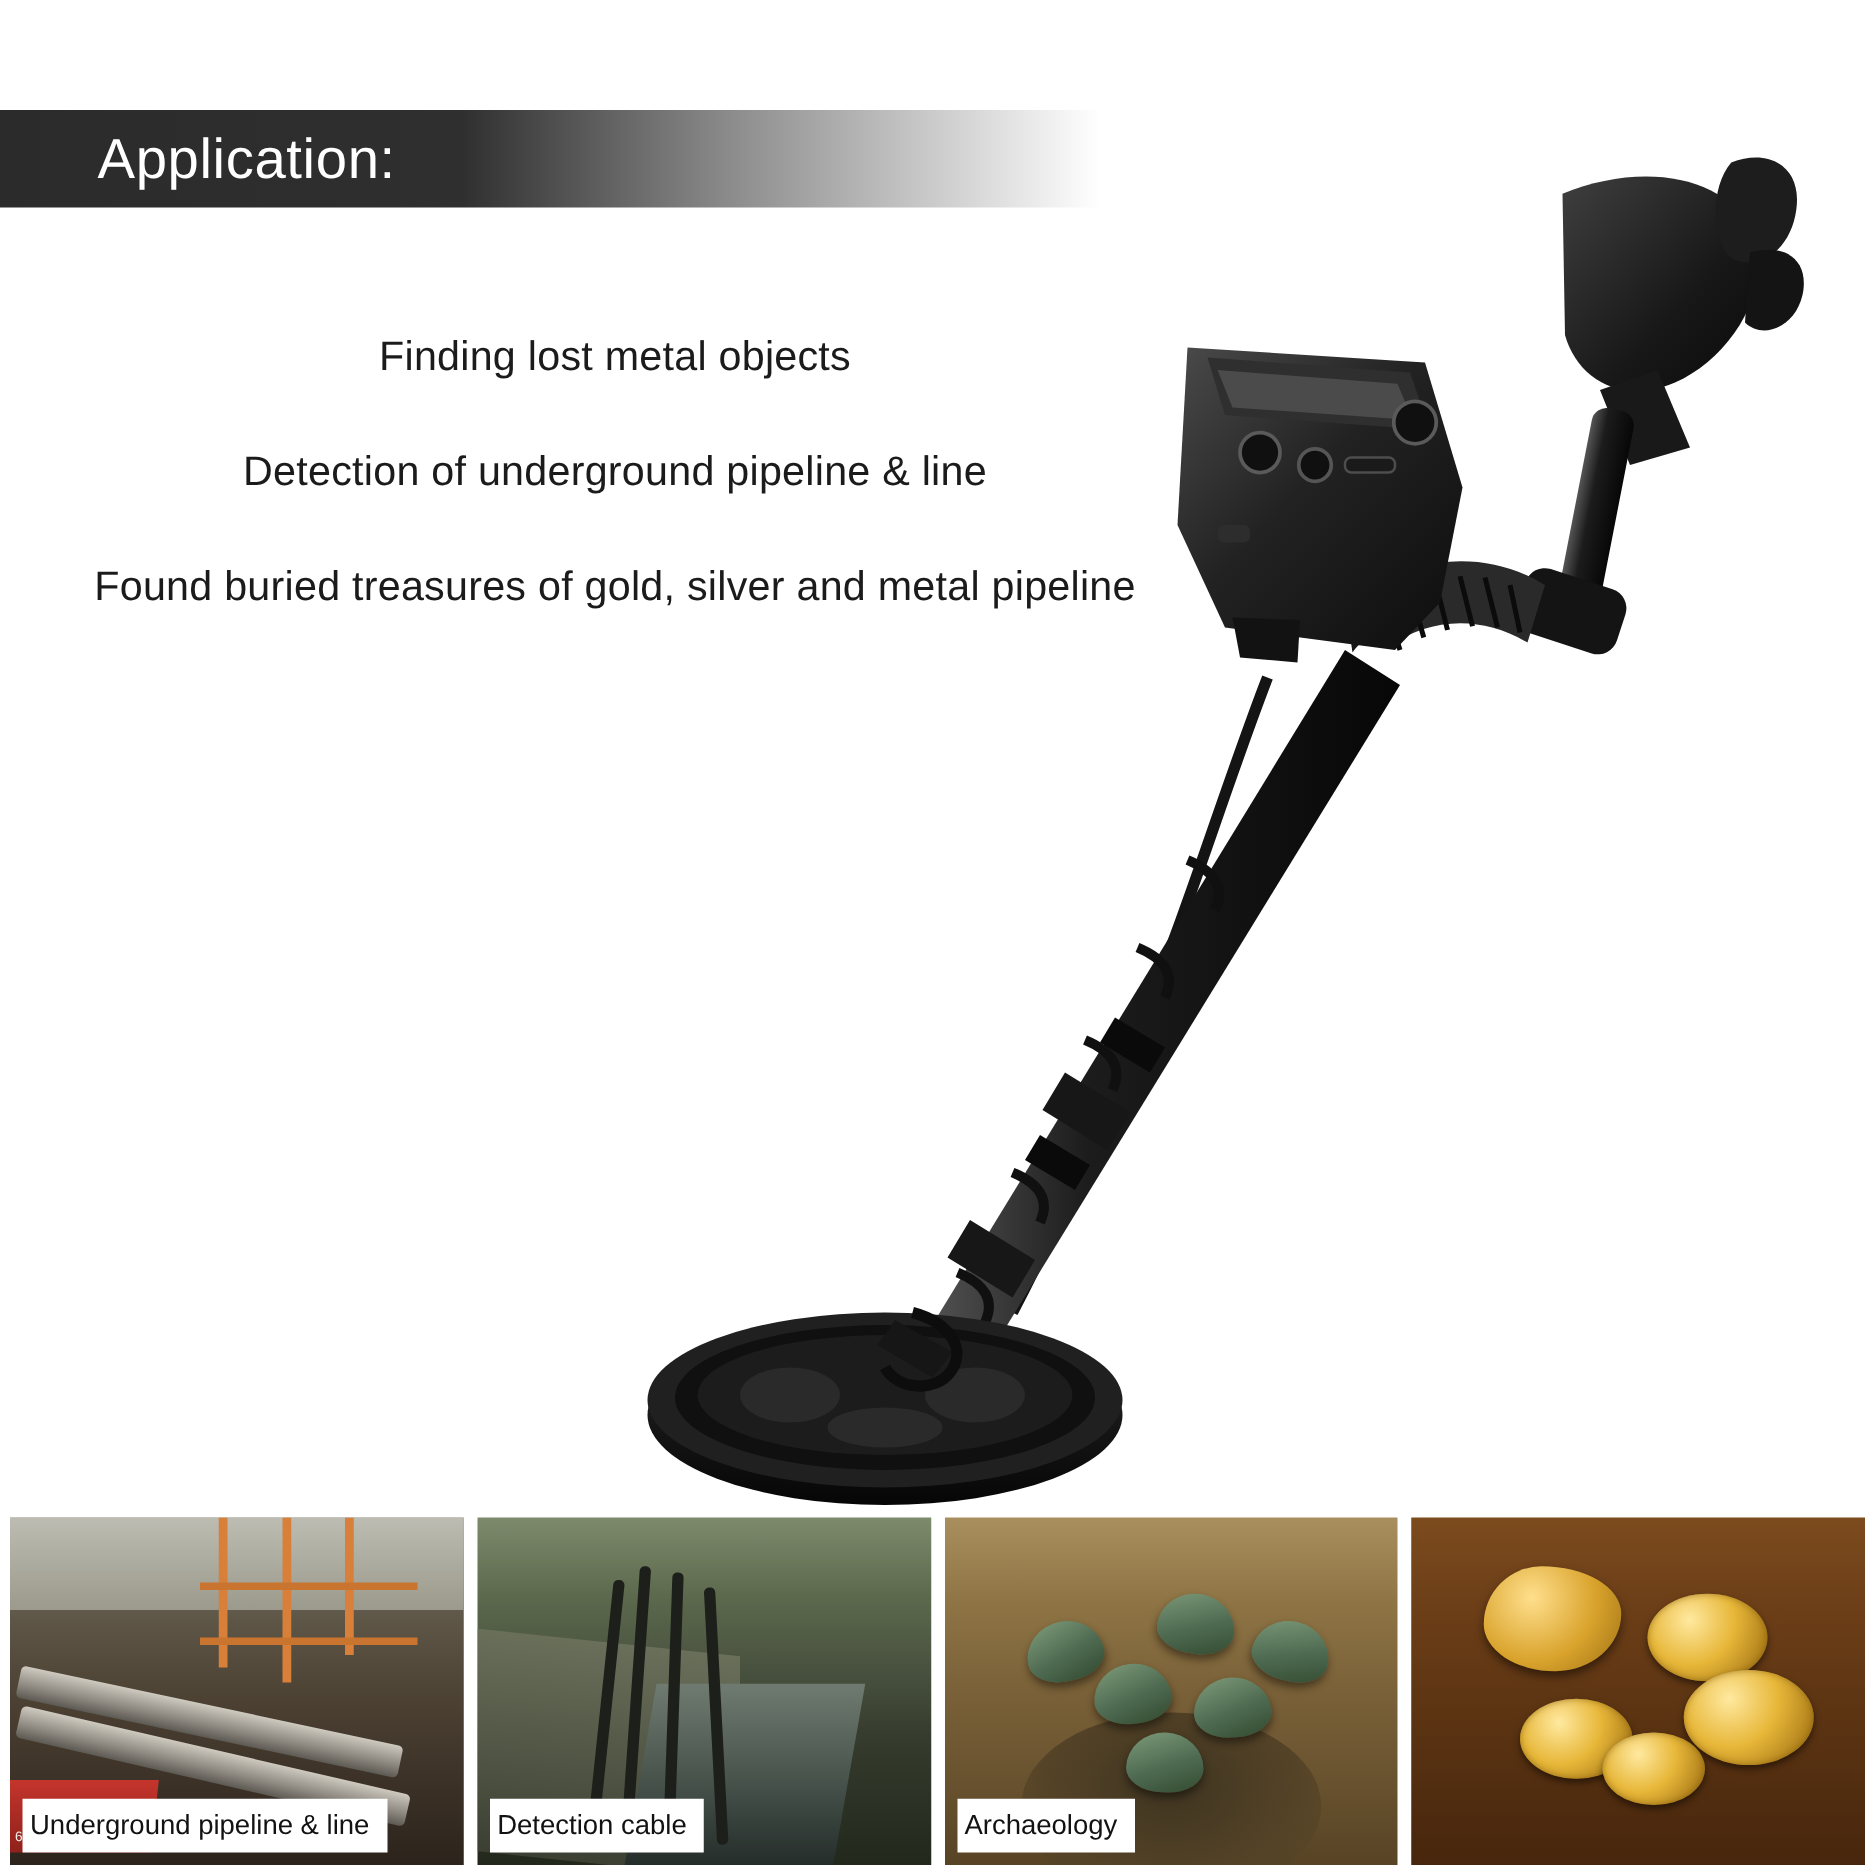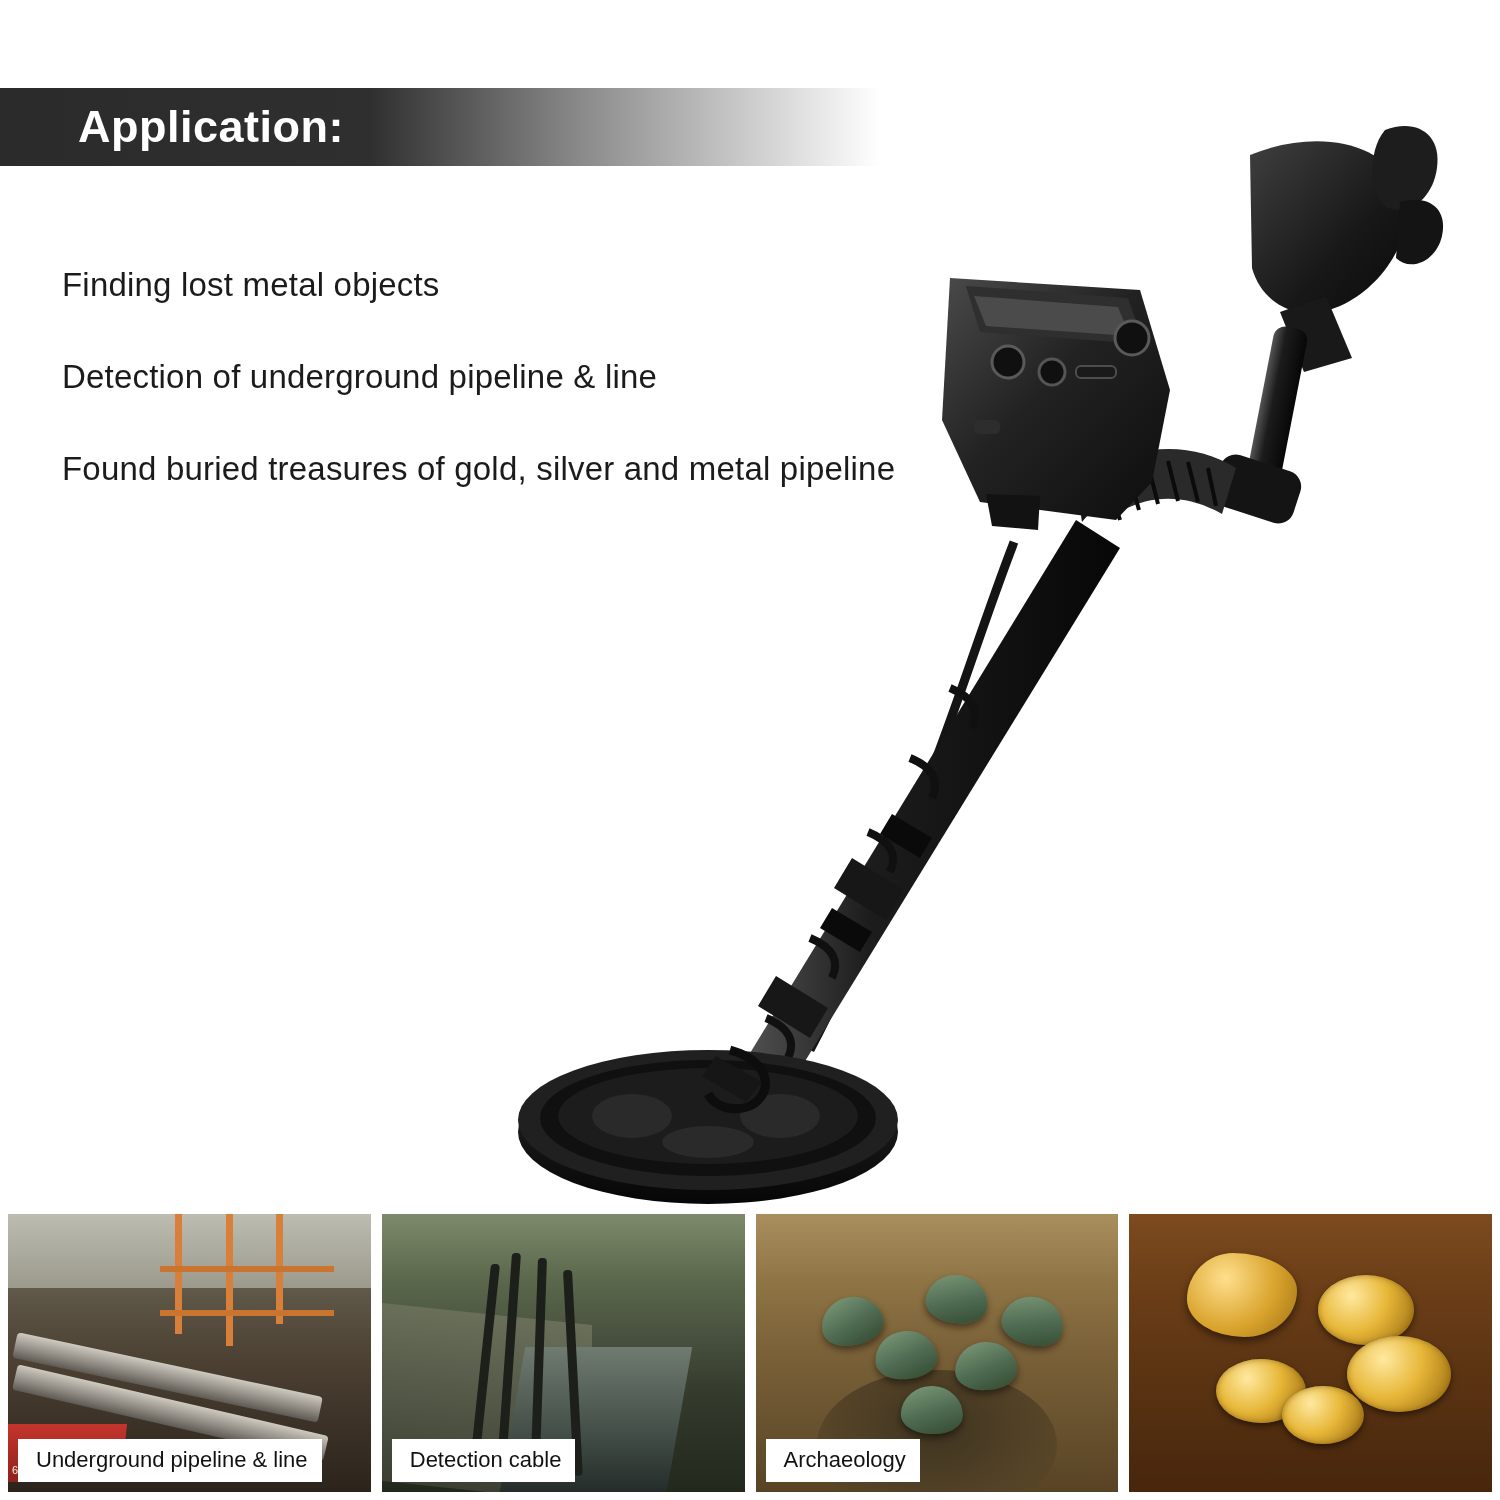--- a/index.html
+++ b/index.html
@@ -22,33 +22,34 @@
     top: 88px;
     width: 880px;
     height: 78px;
     background: linear-gradient(to right, #2b2b2b 0%, #2f2f2f 42%, #8a8a8a 66%, #ffffff 100%);
   }
   .header-title {
     position: absolute;
     left: 78px;
     top: 99px;
     font-size: 45px;
-    font-weight: bold;
+    font-weight: normal;
     color: #ffffff;
     letter-spacing: 0.5px;
     line-height: 56px;
     text-align: right;
   }
 
   
   .app-list {
     position: absolute;
     left: 62px;
     top: 262px;
     width: 860px;
+    text-align: center;
   }
   .app-item {
     font-size: 33px;
     color: #1b1b1b;
     line-height: 45px;
     margin-bottom: 47px;
     font-weight: 400;
     letter-spacing: 0.2px;
   }
 
@@ -77,21 +78,21 @@
     height: 278px;
     overflow: hidden;
   }
   .photo-caption {
     position: absolute;
     left: 10px;
     bottom: 10px;
     background: #ffffff;
     color: #121212;
     font-size: 22px;
-    padding: 8px 14px 9px 18px;
+    padding: 8px 14px 9px 6px;
     line-height: 26px;
     white-space: nowrap;
   }
 
   
   .ph1 {
     background:
       linear-gradient(180deg, #8d8b7f 0%, #6d6a5c 18%, #5d5546 30%, #4a3f31 55%, #3a3026 78%, #2c241c 100%);
   }
   .ph1 .pipe {

